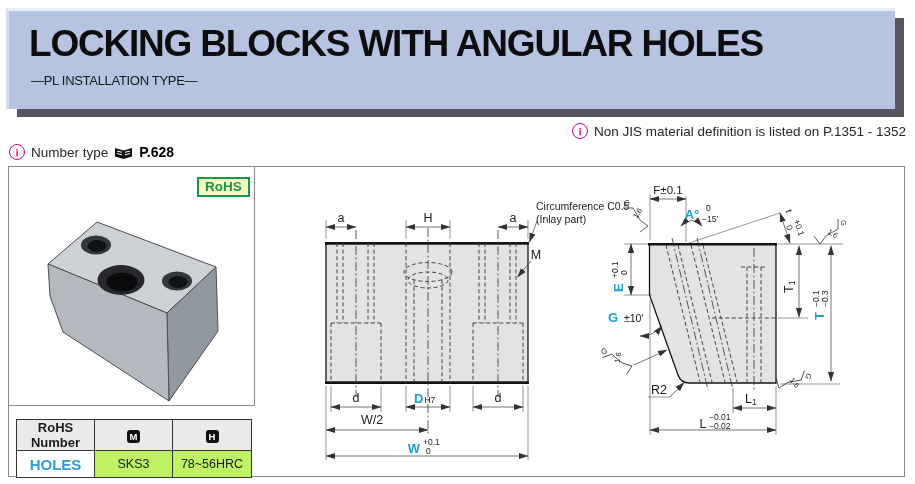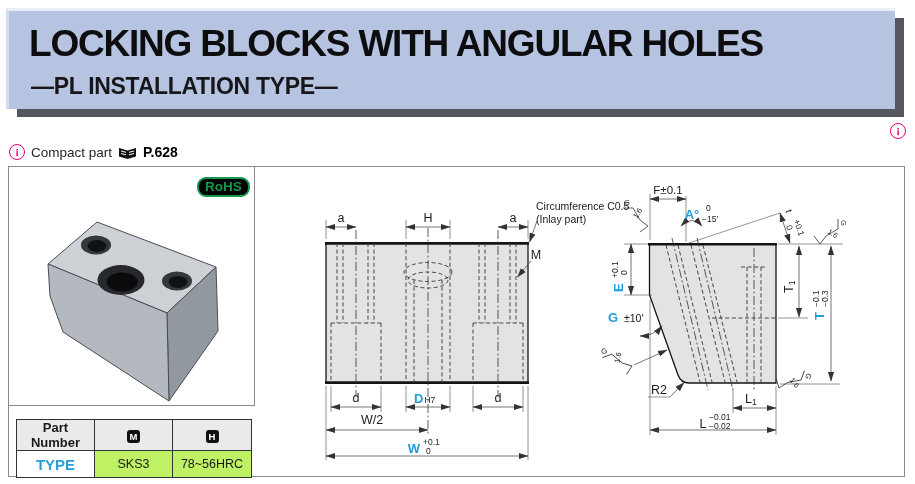--- a/index.html
+++ b/index.html
@@ -4,37 +4,37 @@
 <style>
   html,body{margin:0;padding:0;background:#fff;}
   body{width:915px;height:484px;position:relative;overflow:hidden;
        font-family:"Liberation Sans", sans-serif;color:#1a1a1a;}
 
   
   .band{position:absolute;left:6px;top:8px;width:886px;height:98px;
         background:#b6c4e2;border-top:3px solid #e9eef7;border-left:3px solid #d3ddef;
         box-shadow:10px 9px 0 -1px #54575e;}
   .band h1{margin:12px 0 8px 20px;font-size:37px;font-weight:700;letter-spacing:-1.2px;color:#0d0d0f;white-space:nowrap;}
-  .band .sub{margin:3px 16px 0 22px;font-size:23px;font-weight:700;letter-spacing:-0.3px;color:#17171a;}
+  .band .sub{margin:3px 16px 0 22px;font-size:13px;font-weight:400;letter-spacing:-0.3px;color:#17171a;}
 
   
   .noterow{position:absolute;display:flex;align-items:center;gap:6px;font-size:13.5px;color:#262626;}
   #nonjis{top:123px;right:9px;}
   #compact{top:144px;left:9px;font-weight:500;}
   .qicon{flex:0 0 auto;width:14px;height:14px;border:1.6px solid #e0007d;border-radius:50%;
          color:#e0007d;font-weight:700;font-size:11px;line-height:13px;text-align:center;}
   .pageref{font-weight:700;font-size:14px;color:#000000;}
 
   
   .mainbox{position:absolute;left:8px;top:166px;width:897px;height:311px;
            border:1.5px solid #8a8a8a;background:#fff;box-sizing:border-box;}
   .imgframe{position:absolute;left:8px;top:166px;width:247px;height:240px;
             border-right:1.4px solid #8a8a8a;border-bottom:1.4px solid #8a8a8a;box-sizing:border-box;}
-  .rohs{position:absolute;left:197px;top:177px;padding:0 6px;background:#000000;
-        border:2.5px solid #13984d;border-radius:9px;color:#13984d;
+  .rohs{position:absolute;left:197px;top:177px;padding:0 6px;background:#fef9c3;
+        border:2.5px solid #13984d;border-radius:0;color:#13984d;
         font-weight:700;font-size:13.5px;line-height:16px;}
 
   
   table.parts{position:absolute;left:16px;top:419px;border-collapse:collapse;
               border:1.8px solid #222;font-size:12.5px;}
   table.parts td{border:1.2px solid #333;text-align:center;padding:0;}
   table.parts tr.hd td{background:#eaeaea;height:23px;font-weight:700;font-size:13px;}
   table.parts tr.dt td{height:26px;background:#bef264;}
   table.parts td.c1{width:77px;} table.parts td.c2{width:77px;} table.parts td.c3{width:78px;}
   table.parts tr.dt td.c1{background:#fff;color:#2d9fd8;font-weight:700;font-size:15px;}
@@ -60,45 +60,46 @@
 </head>
 <body>
 
 <div class="band">
   <h1>LOCKING BLOCKS WITH ANGULAR HOLES</h1>
   <div class="sub">—PL INSTALLATION TYPE—</div>
 </div>
 
 <div class="noterow" id="nonjis">
   <span class="qicon">¡</span>
+  <span>Non JIS material definition is listed on P.1351 - 1352</span>
 </div>
 
 <div class="noterow" id="compact">
   <span class="qicon">¡</span>
-  <span>Compact part</span>
+  <span>Number type</span>
   <svg width="19" height="13" aria-hidden="true">
     <path d="M1,2 L9.5,4.5 L18,2 L18,10.5 L9.5,13 L1,10.5 Z" fill="#111"></path>
     <path d="M3,5 L8,6.3 M3,7.5 L8,8.8 M11,6.3 L16,5 M11,8.8 L16,7.5" stroke="#fff" stroke-width="1"></path>
   </svg>
   <span class="pageref">P.628</span>
 </div>
 
 <div class="mainbox"></div>
 <div class="imgframe"></div>
 <div class="rohs">RoHS</div>
 
 <table class="parts">
   <tbody>
       <tr class="hd">
-    <td class="c1">Part Number</td>
+    <td class="c1">RoHS Number</td>
     <td class="c2"><span class="sqicon">M</span></td>
     <td class="c3"><span class="sqicon">H</span></td>
   </tr>
   <tr class="dt">
-    <td class="c1">TYPE</td>
+    <td class="c1">HOLES</td>
     <td class="c2">SKS3</td>
     <td class="c3">78~56HRC</td>
   </tr>
 </tbody>
   </table>
 
 <svg class="overlay" width="915" height="484" viewBox="0 0 915 484">
   <defs>
     <marker id="ar" orient="auto-start-reverse" markerWidth="10" markerHeight="8" refX="9" refY="4" markerUnits="userSpaceOnUse">
       <path d="M0,0.9 L9.5,4 L0,7.1 Z" fill="#333"></path>

